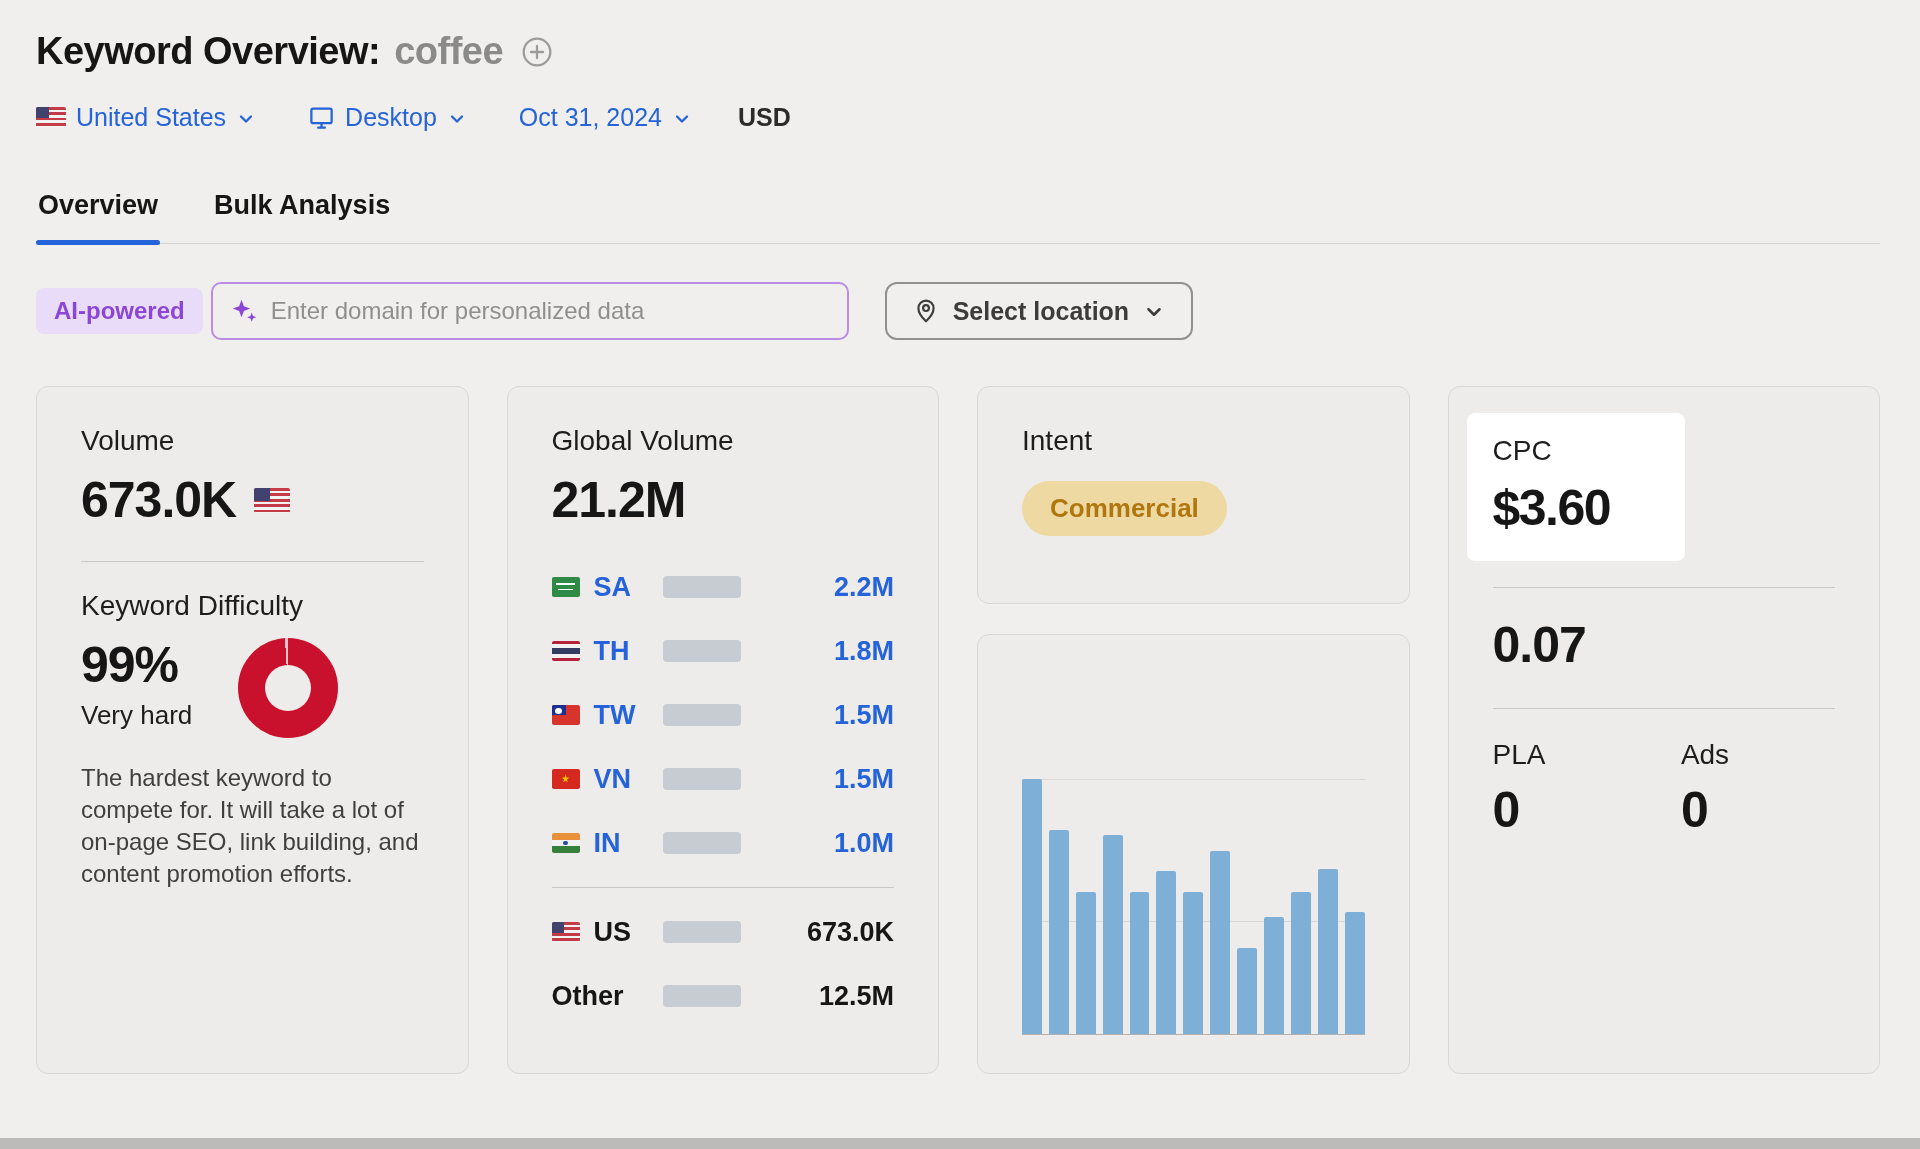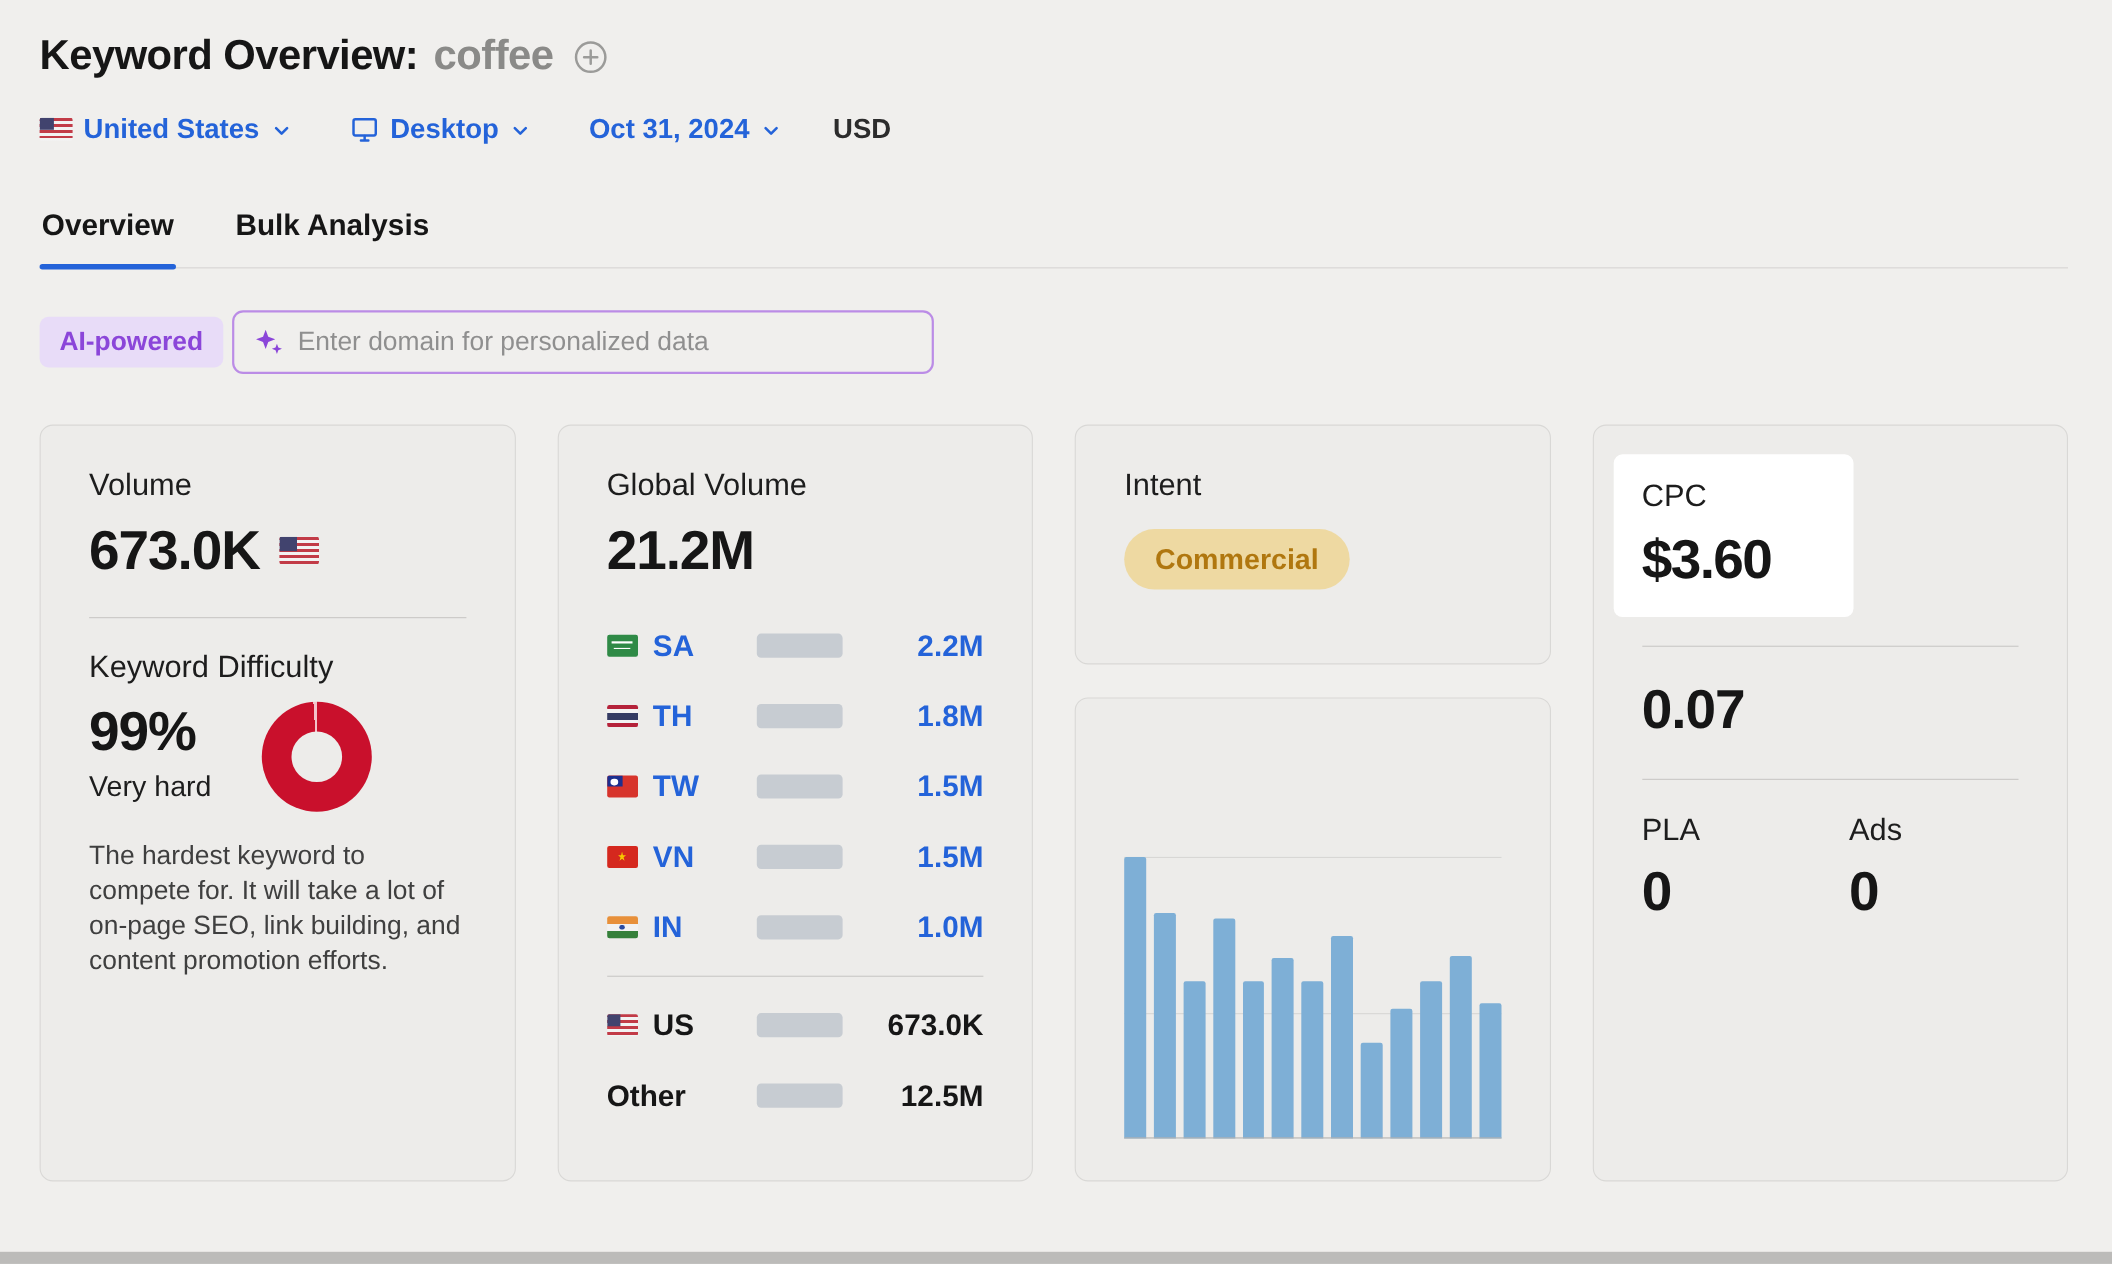--- a/index.html
+++ b/index.html
@@ -33,21 +33,21 @@
   .page{padding:30px 40px 0 36px;}
 
   
   .title-row{display:flex;align-items:center;gap:14px;margin-bottom:30px;}
   .title{font-size:38px;font-weight:700;letter-spacing:-.5px;}
   .title-kw{font-size:38px;font-weight:700;color:var(--muted);letter-spacing:-.5px;}
   .plus-icon{width:32px;height:32px;display:inline-flex;margin-left:4px;cursor:pointer;}
   .plus-icon svg{width:100%;height:100%;}
 
   .filters{display:flex;align-items:center;gap:52px;margin-bottom:58px;}
-  .filter{display:flex;align-items:center;gap:10px;color:var(--blue);font-size:25px;font-weight:700;cursor:pointer;}
+  .filter{display:flex;align-items:center;gap:10px;color:var(--blue);font-size:25px;font-weight:400;cursor:pointer;}
   .filter .chev{width:20px;height:20px;margin-top:3px;}
   .filter .dev-icon{width:27px;height:27px;}
   .currency{font-size:25px;font-weight:600;color:#2c2c2c;margin-left:-6px;}
 
   .tabs{display:flex;gap:52px;border-bottom:1px solid #d6d5d3;}
   .tab{font-size:27px;font-weight:600;padding:0 2px 22px;position:relative;cursor:pointer;color:var(--ink);}
   .tab.active{font-weight:700;}
   .tab.active::after{content:"";position:absolute;left:0;right:0;bottom:-2px;height:5px;background:var(--blue);border-radius:4px;}
 
   
@@ -80,21 +80,21 @@
   .kd-left .big-num{margin-bottom:6px;}
   .kd-verdict{font-size:26px;color:#1d1d1d;}
   .donut{width:100px;height:100px;border-radius:50%;position:relative;flex:none;margin-top:2px;
     background:conic-gradient(var(--red) 0 99%, var(--red-light) 99% 100%);}
   .donut::after{content:"";position:absolute;inset:27px;border-radius:50%;background:var(--card-bg);}
   .kd-desc{font-size:24px;line-height:1.33;color:var(--ink-soft);}
 
   
   .gv-rows{margin-top:26px;}
   .row{display:flex;align-items:center;height:64px;}
-  .row .left{display:flex;align-items:center;gap:14px;width:136px;flex:none;}
+  .row .left{display:flex;align-items:center;gap:14px;width:111px;flex:none;}
   .row .code{color:var(--blue);font-size:27px;font-weight:600;}
   .row.dark .code{color:var(--ink);}
   .row .bar{width:78px;height:22px;background:var(--bar-track);border-radius:4px;overflow:hidden;flex:none;}
   .row .fillbar{height:100%;background:var(--bar-fill);}
   .row.bright .fillbar{background:var(--bar-fill-bright);}
   .row .val{margin-left:auto;font-size:27px;font-weight:600;color:var(--blue);}
   .row.dark .val{color:var(--ink);font-weight:700;}
   .gv-sep{border:0;border-top:1px solid var(--divider);margin:12px 0;}
 
   
@@ -196,20 +196,30 @@
 
   <div class="toolbar">
     <span class="ai-badge">AI-powered</span>
     <div class="domain-wrap">
       <svg class="sparkle" viewBox="0 0 24 24" fill="#8b46d9">
         <path d="M10 3l1.9 5.1L17 10l-5.1 1.9L10 17l-1.9-5.1L3 10l5.1-1.9z"></path>
         <path d="M18.2 13.2l1 2.7 2.7 1-2.7 1-1 2.7-1-2.7-2.7-1 2.7-1z"></path>
       </svg>
       <input class="domain-input" type="text" placeholder="Enter domain for personalized data" style="">
     </div>
+    <button class="loc-btn">
+      <svg width="26" height="26" viewBox="0 0 24 24" fill="none" stroke="currentColor" stroke-width="2" stroke-linecap="round" stroke-linejoin="round">
+        <path d="M12 21.5s-7-6.6-7-12.1a7 7 0 0 1 14 0c0 5.5-7 12.1-7 12.1z"></path>
+          <circle cx="12" cy="9.3" r="2.7"></circle>
+      </svg>
+      <span>Select location</span>
+      <svg class="chev" viewBox="0 0 24 24" fill="none" stroke="currentColor" stroke-width="2.8" stroke-linecap="round" stroke-linejoin="round">
+          <path d="M6 9l6 6 6-6"></path>
+        </svg>
+    </button>
   </div>
 
   <main class="grid">
 
     <section class="card">
       <div class="card-label">Volume</div>
       <div class="big-num">
         <span>673.0K</span>
         <span class="flag flag-lg f-us"></span>
       </div>

